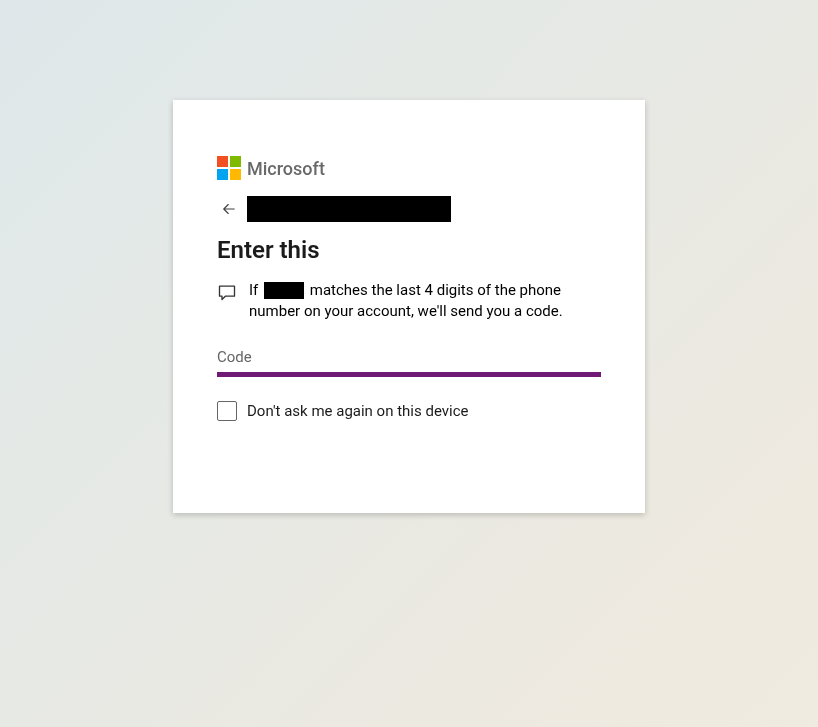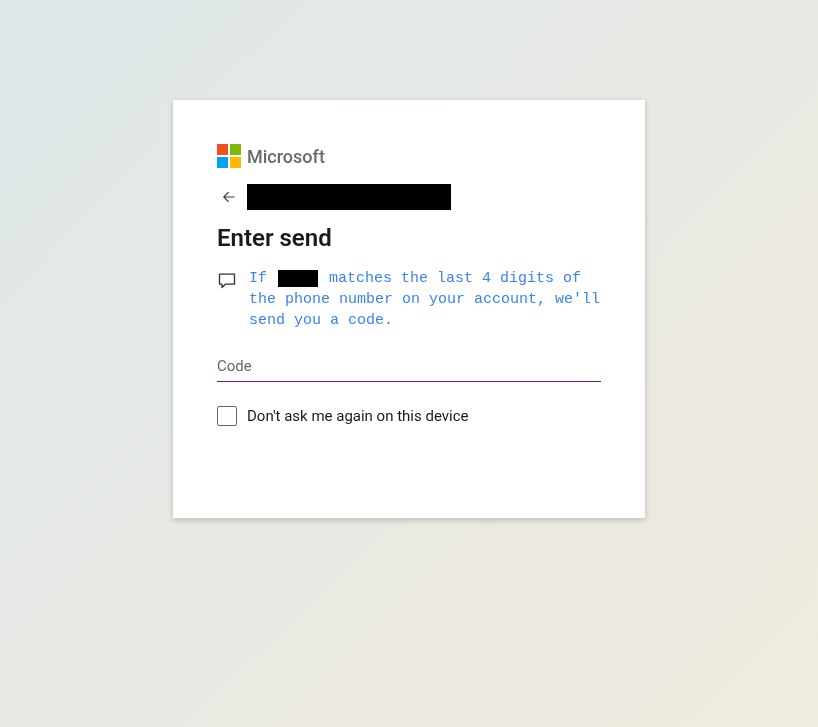--- a/index.html
+++ b/index.html
@@ -14,21 +14,21 @@
       background: linear-gradient(135deg, #dfe7ea 0%, #e3e9e7 25%, #e8e9e4 50%, #ece9e0 75%, #f0ebe1 100%);
       display: flex;
       align-items: flex-start;
       justify-content: center;
       padding-top: 100px;
     }
     .card {
       width: 472px;
       background: #ffffff;
       box-shadow: 0 2px 6px rgba(0,0,0,0.2);
-      padding: 44px 44px 44px 44px;
+      padding: 56px 44px 44px 44px;
     }
     .brand-row {
       display: flex;
       align-items: center;
       gap: 6px;
       margin-bottom: 16px;
     }
     .ms-logo {
       width: 24px;
       height: 24px;
@@ -97,36 +97,35 @@
       margin-top: 2px;
     }
     .chat-icon svg {
       width: 20px;
       height: 20px;
       stroke: #333333;
       fill: none;
     }
     .info-text {
       font-size: 15px;
-      color: #3b82f6;
+      color: #000000;
       line-height: 1.4;
-      font-family: Liberation Mono, monospace;
     }
     .info-text .redacted-inline {
       display: inline-block;
       background: #000;
       width: 40px;
       height: 17px;
       vertical-align: text-bottom;
       margin: 0 2px;
     }
     .code-input {
       width: 100%;
       border: none;
-      border-bottom: 1px solid #701a75;
+      border-bottom: 5px solid #701a75;
       padding: 6px 0 6px 0;
       font-size: 15px;
       color: #1b1b1b;
       outline: none;
       font-family: inherit;
       margin-bottom: 24px;
       background: transparent;
     }
     .code-input::placeholder {
       color: #666666;
@@ -185,21 +184,21 @@
 
   <div class="back-row">
     <button class="back-arrow" aria-label="Back">
       <svg viewBox="0 0 24 24" fill="none" stroke-width="1.5">
         <path d="M19 12H5M11 18l-6-6 6-6" stroke-linecap="round" stroke-linejoin="round"></path>
       </svg>
     </button>
     <div class="redacted"></div>
   </div>
 
-  <h1 class="heading">Enter send</h1>
+  <h1 class="heading">Enter this</h1>
 
   <div class="info-row">
     <div class="chat-icon">
       <svg viewBox="0 0 24 24" stroke-width="1.6">
         <path d="M3 5 h18 v12 h-11 l-4 4 v-4 h-3 z" stroke-linejoin="round"></path>
       </svg>
     </div>
     <div class="info-text">
       <span>If</span>
       <span class="redacted-inline"></span>

